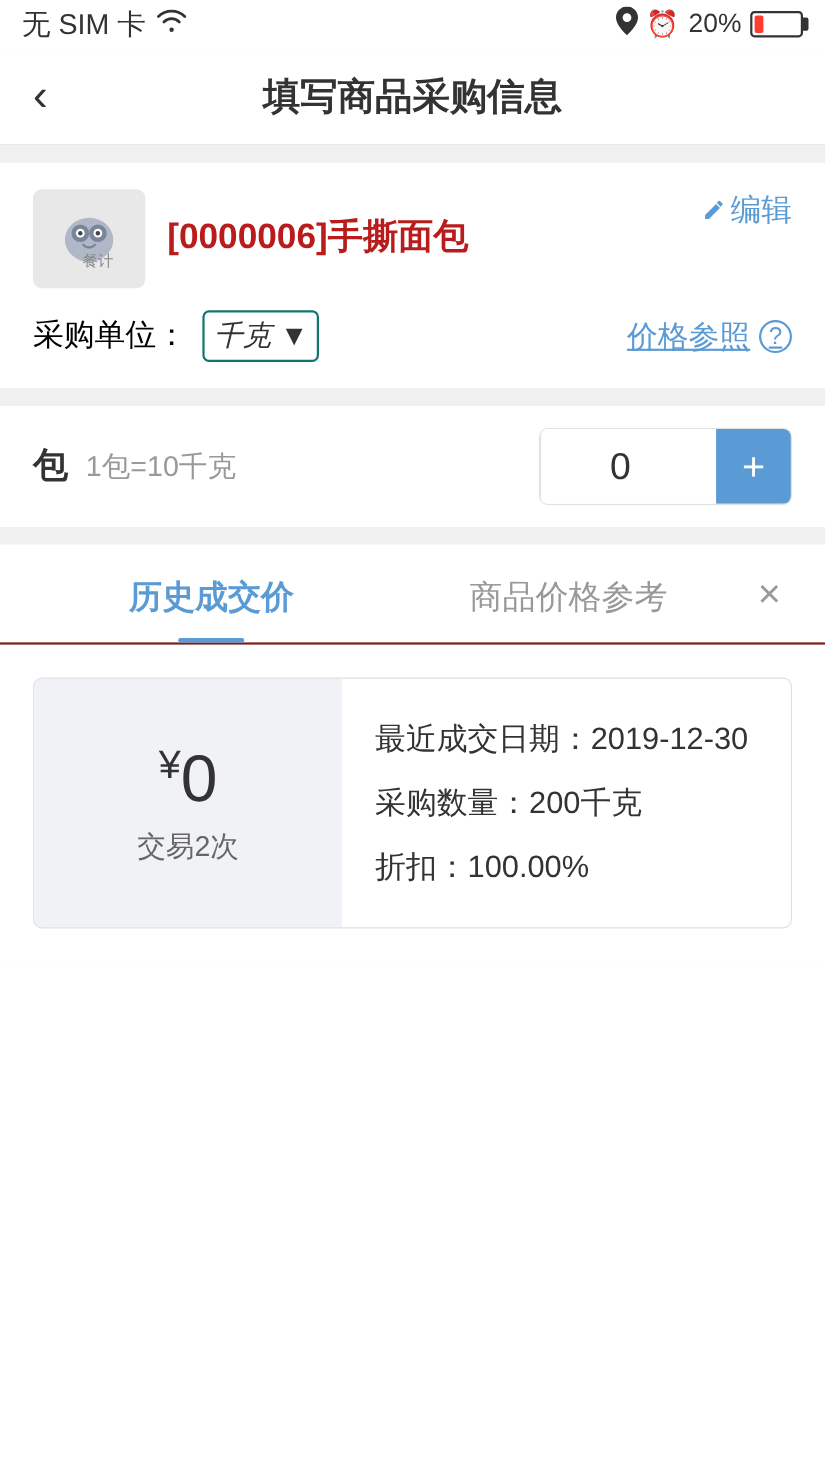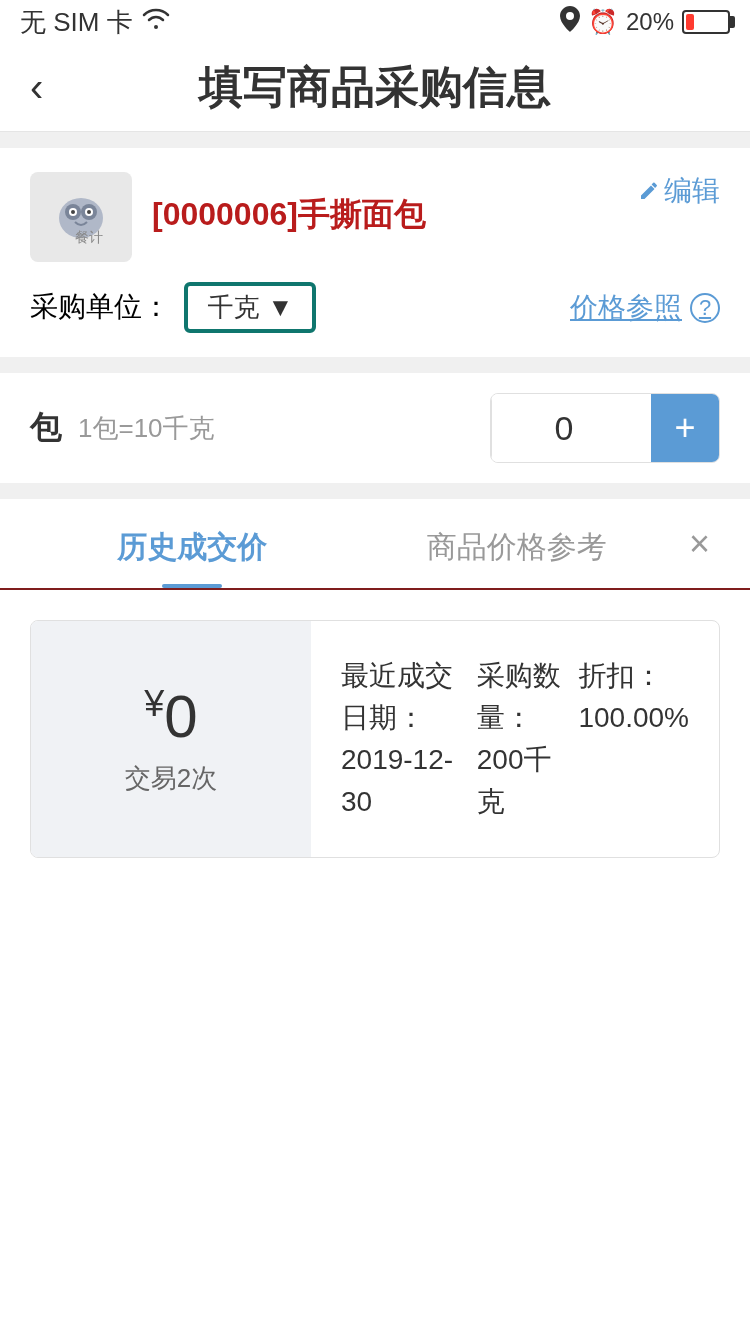--- a/index.html
+++ b/index.html
@@ -67,21 +67,21 @@
     .nav-back {
       font-size: 40px;
       color: #333;
       cursor: pointer;
       padding: 10px 10px 10px 0;
     }
     .nav-title {
       position: absolute;
       left: 50%;
       transform: translateX(-50%);
-      font-size: 44px;
+      font-size: 34px;
       font-weight: 600;
       color: #333;
     }
 
     
     .product-card {
       background: #fff;
       margin-top: 16px;
       padding: 24px 30px;
     }
@@ -125,29 +125,30 @@
       justify-content: space-between;
       margin-top: 20px;
     }
     .unit-label {
       font-size: 28px;
       color: #000000;
     }
     .unit-select {
       display: inline-flex;
       align-items: center;
-      border: 4px solid #0f766e;
+      border: 2px solid #0f766e;
       border-radius: 6px;
-      padding: 4px 19px;
+      padding: 4px 8px;
       font-size: 26px;
       color: #333;
       background: #fff;
       cursor: pointer;
       gap: 8px;
       margin-left: 10px;
+      font-style: italic;
     }
     .price-ref {
       color: #5b9bd5;
       font-size: 28px;
       display: flex;
       align-items: center;
       gap: 8px;
       cursor: pointer;
       text-decoration: underline;
     }
@@ -296,21 +297,21 @@
     }
     .price-trade-count {
       font-size: 26px;
       color: #666;
       margin-top: 10px;
     }
     .price-right-panel {
       flex: 1;
       padding: 34px 30px;
       display: flex;
-      flex-direction: row;
+      flex-direction: column;
       gap: 16px;
     }
     .price-detail-row {
       font-size: 28px;
       color: #333;
       line-height: 1.5;
     }
 
     
     .bottom-area {

